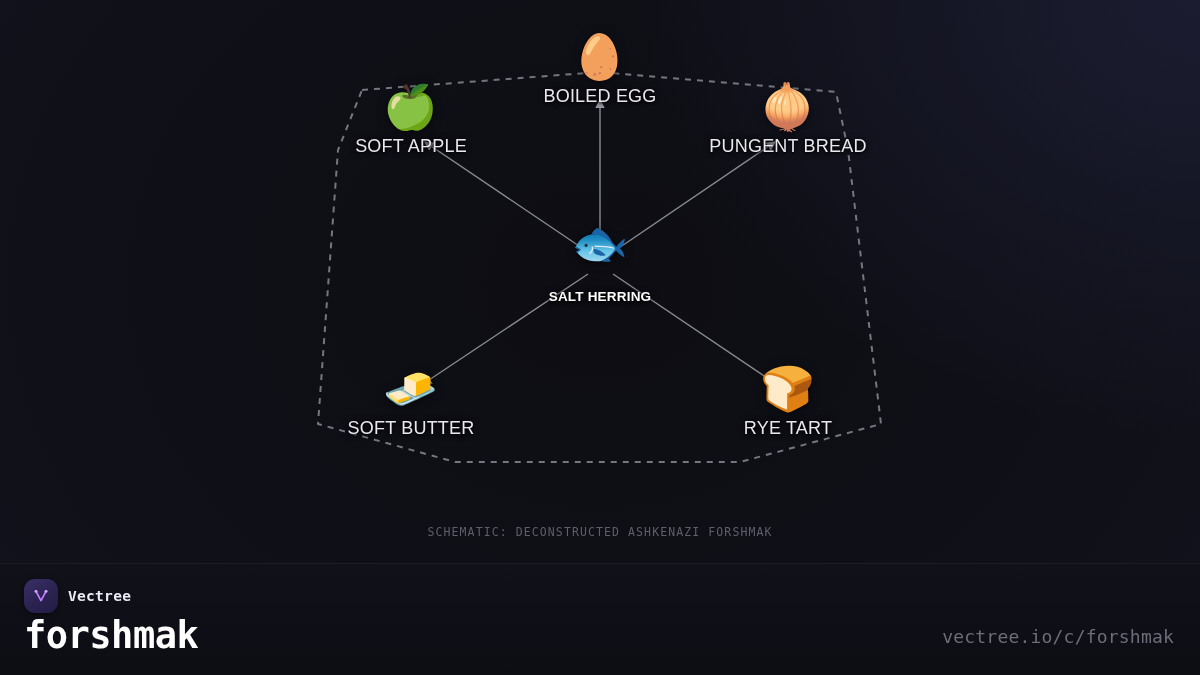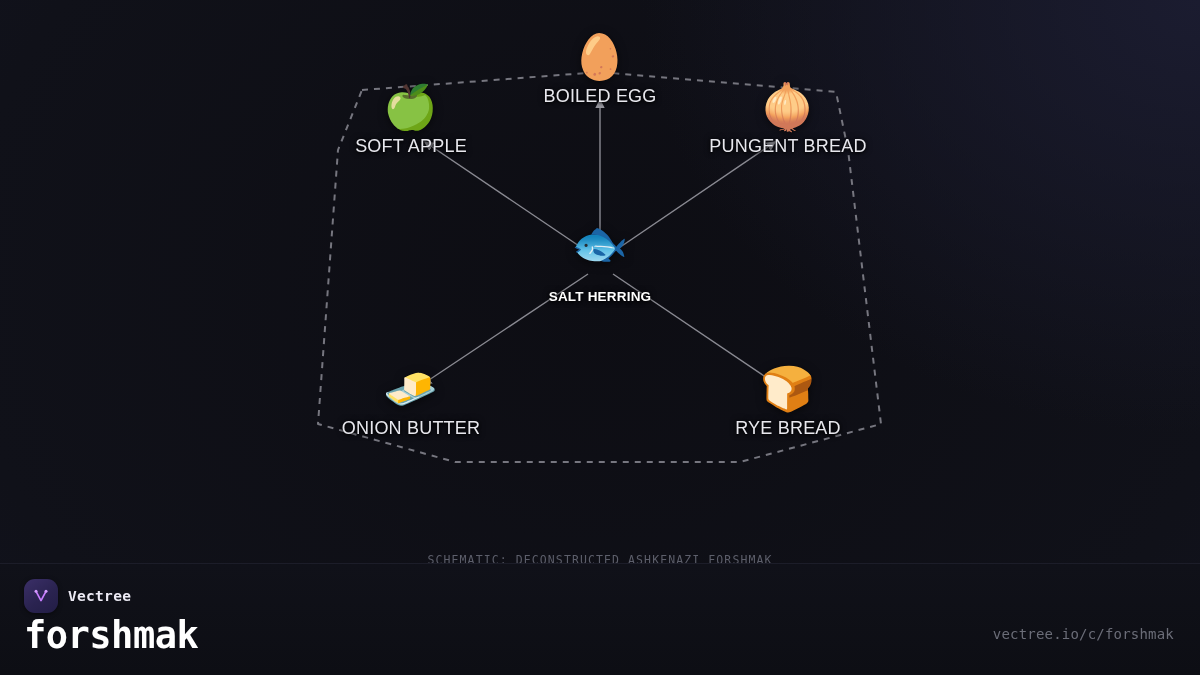--- a/index.html
+++ b/index.html
@@ -73,21 +73,20 @@
   #caption {
     position: absolute;
     left: 0;
     top: 525px;
     width: 1200px;
     text-align: center;
     font-family: "DejaVu Sans Mono", "Liberation Mono", monospace;
     font-size: 11.5px;
     letter-spacing: 1.1px;
     color: #5d5f6b;
-    margin-top: 28px;
   }
 
   
   #footer {
     position: absolute;
     left: 0;
     top: 563px;
     width: 1200px;
     height: 112px;
     border-top: 1px solid #1c1d29;
@@ -126,21 +125,21 @@
     font-size: 37px;
     font-weight: bold;
     color: #ffffff;
     letter-spacing: -0.5px;
   }
   #footer-url {
     position: absolute;
     right: 26px;
     top: 62px;
     font-family: "DejaVu Sans Mono", "Liberation Mono", monospace;
-    font-size: 14px;
+    font-size: 18px;
     color: #6b6d78;
     letter-spacing: 0.2px;
   }
 </style>
 </head>
 <body>
 
 <div id="root">
 
   <div id="graph-canvas">
@@ -173,26 +172,26 @@
       <span class="node-label">SOFT APPLE</span>
     </div>
 
     <div class="node" style="left:788px; top:120px;">
       <span class="node-emoji">🧅</span>
       <span class="node-label">PUNGENT BREAD</span>
     </div>
 
     <div class="node" style="left:411px; top:402px;">
       <span class="node-emoji">🧈</span>
-      <span class="node-label">ONION BUTTER</span>
+      <span class="node-label">SOFT BUTTER</span>
     </div>
 
     <div class="node" style="left:788px; top:402px;">
       <span class="node-emoji">🍞</span>
-      <span class="node-label">RYE BREAD</span>
+      <span class="node-label">RYE TART</span>
     </div>
 
     <div class="node center" style="left:600px; top:262px;">
       <span class="node-emoji">🐟</span>
       <span class="node-label">SALT HERRING</span>
     </div>
 
   </div>
 
   <div id="caption">SCHEMATIC: DECONSTRUCTED ASHKENAZI FORSHMAK</div>

